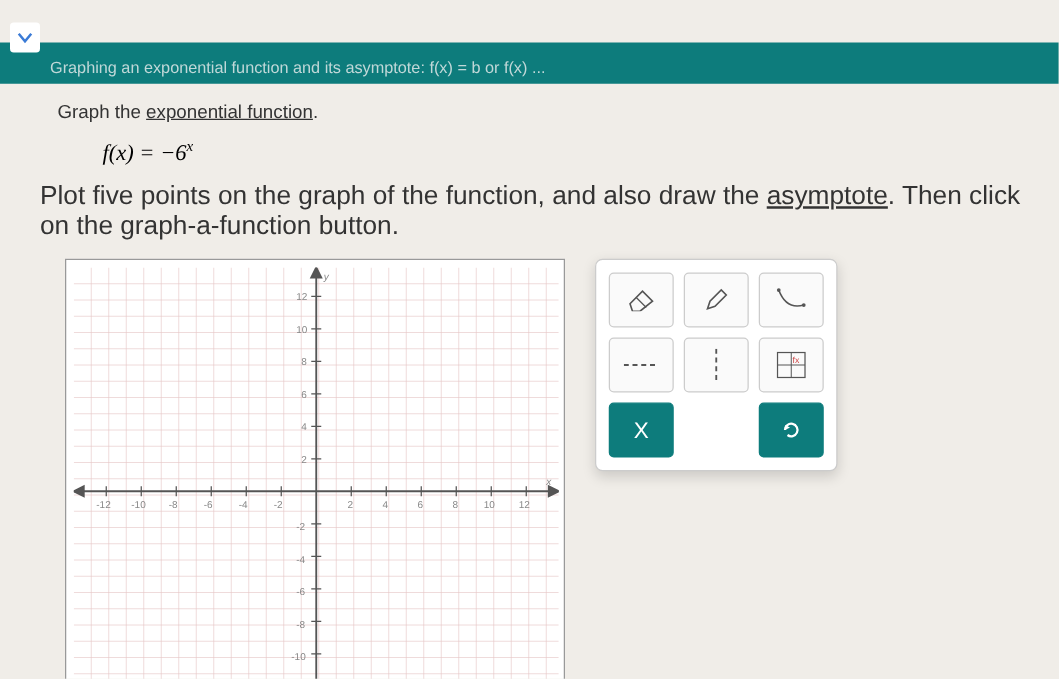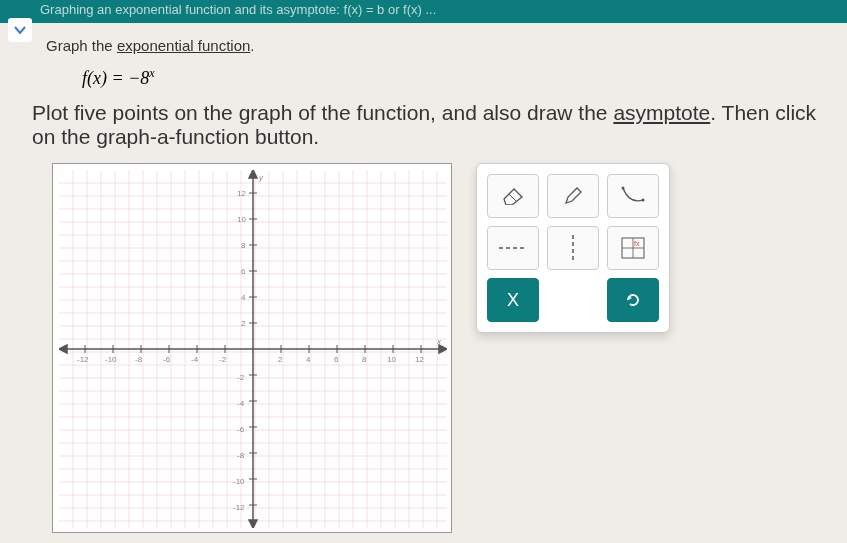--- a/index.html
+++ b/index.html
@@ -6,23 +6,24 @@
     body {
       font-family: Arial, sans-serif;
       background: #f0ede8;
       width: 847px;
       height: 543px;
       overflow: hidden;
     }
     .header-bar {
       background: #0d7c7c;
       color: #c0d8d8;
-      padding: 2px 10px 6px 40px;
+      padding: 12px 10px 6px 40px;
       font-size: 13px;
       position: relative;
+      margin-top: 34px;
     }
     .expand-chevron {
       position: absolute;
       left: 8px;
       top: 18px;
       width: 24px;
       height: 24px;
       background: #fff;
       display: flex;
       align-items: center;
@@ -103,21 +104,21 @@
     <path d="M2 4 L7 10 L12 4" fill="none" stroke="#3b7bd6" stroke-width="2"></path>
   </svg>
 </div>
 
 <div class="content">
   <div class="line1">
     <span>Graph the </span><span class="link-term">exponential function</span><span>.</span>
   </div>
 
   <div class="formula">
-    <span>f(x) = −8</span><span class="exp">x</span>
+    <span>f(x) = −6</span><span class="exp">x</span>
   </div>
 
   <div class="line2">
     <span>Plot five points on the graph of the function, and also draw the </span><span class="link-term">asymptote</span><span>. Then click on the graph-a-function button.</span>
   </div>
 
   <div class="work-area">
     <div class="graph-box">
       <div class="graph-inner">
         <svg width="388" height="358" viewBox="0 0 388 358">

